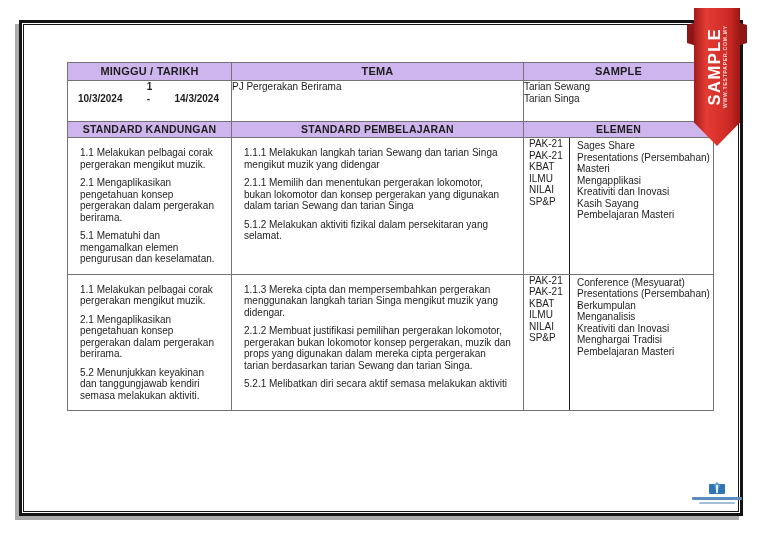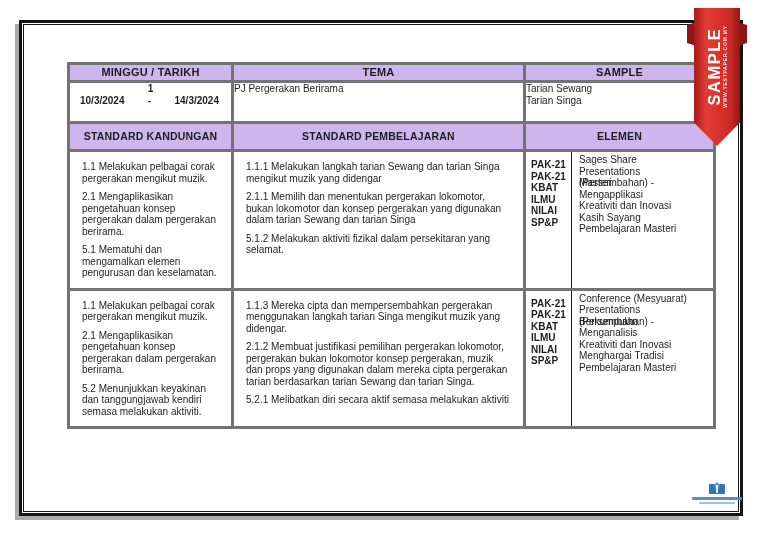--- a/index.html
+++ b/index.html
@@ -17,44 +17,44 @@
     box-shadow:-4px 4px 0 #ababab;
   }
   .frame-inner { position:absolute; left:1px; top:1px; right:1px; bottom:1px; border:1px solid #141414; }
 
   
   table.lesson {
     position:absolute; left:67px; top:62px; width:646px;
     border-collapse:collapse; table-layout:fixed;
     font-size:10px; line-height:11.5px; color:#1d1d1d;
   }
-  table.lesson th, table.lesson td { border:3px solid #737373; padding:0; vertical-align:top; }
+  table.lesson th, table.lesson td { border:1px solid #737373; padding:0; vertical-align:top; }
   tr.hdr th {
     background:#cfb5ed; font-weight:bold; font-size:11px;
     text-align:center; vertical-align:middle; letter-spacing:.2px;
   }
   tr.hdr1 { height:18px; }
-  tr.hdr2 { height:28px; }
+  tr.hdr2 { height:16px; }
   tr.hdr2 th { font-size:10.5px; }
   tr.inforow { height:41px; }
   tr.row1 { height:94px; }
   tr.row2 { height:108px; }
 
   td.week-cell { vertical-align:middle; font-weight:bold; font-size:10px; }
   .week-line { text-align:center; }
   .date-line { display:flex; justify-content:space-between; padding:0 12px 0 10px;text-align:right; }
   td.center-cell { vertical-align:middle; text-align:left; font-size:10px; }
 
   td.txt { padding:0; }
   .cell-pad { padding:2px 5px 2px 5px; }
   .cell-pad p { margin:7px; }
 
   td.elemen { position:relative; }
   .elemen-wrap { position:absolute; left:0; top:0; right:0; bottom:0; display:flex; }
-  .el-codes { width:46px; border-right:1px solid #1c1c1c; padding:7px 2px 0 5px; font-weight:bold; }
+  .el-codes { width:46px; border-right:1px solid #1c1c1c; padding:0 2px 0 5px; font-weight:normal; }
   .el-vals  { flex:1; padding:2px 3px 0 7px; }
   .el-codes div, .el-vals div { height:11.5px; }
 
   
   .ribbon { position:absolute; left:686px; top:8px; width:62px; height:138px; z-index:6; }
   .fold { position:absolute; top:12px; width:16px; height:28px; background:#8d1717; }
   .fold-left  { left:1px;  clip-path:polygon(0 18%, 100% 0, 100% 100%, 0 82%); }
   .fold-right { right:1px; clip-path:polygon(0 0, 100% 18%, 100% 82%, 0 100%); }
   .ribbon-body {
     position:absolute; left:8px; top:0; width:46px; height:138px;

